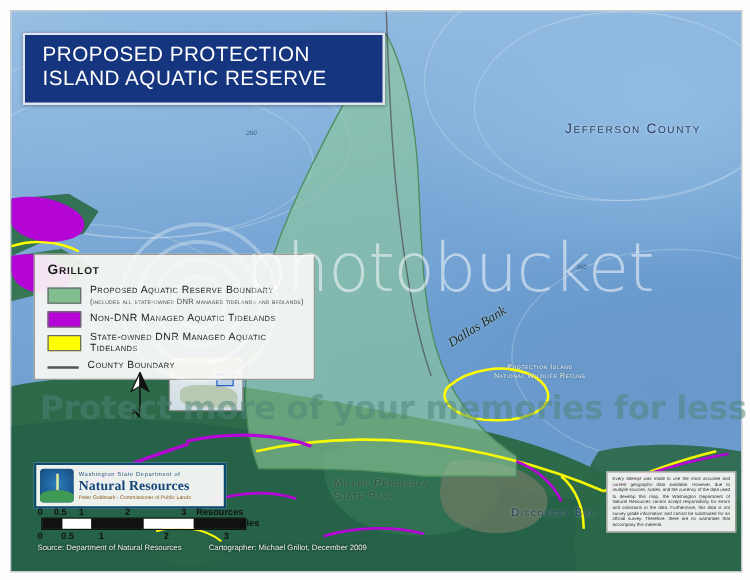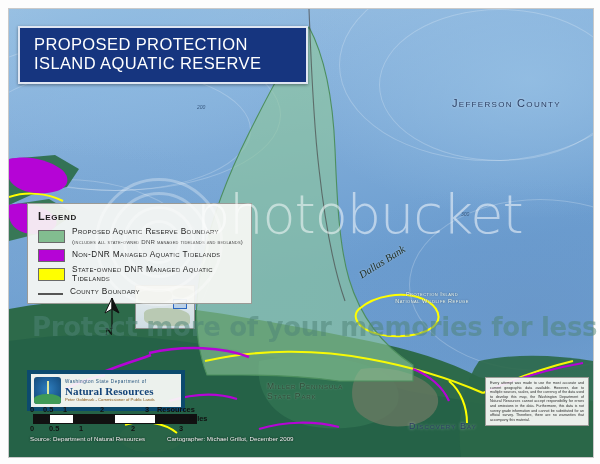--- a/index.html
+++ b/index.html
@@ -79,21 +79,21 @@
   #inset-map{
     position:absolute;left:135px;top:285px;width:58px;height:42px;z-index:34;
     background:linear-gradient(180deg,#e8eef0 0%,#dde6ea 45%,#cfdde4 100%);
     border:1px solid #8d8d8d;overflow:hidden;
   }
   #inset-map .iland{position:absolute;background:#b9c9b3;}
   #inset-map .ibox{position:absolute;right:7px;top:13px;width:12px;height:8px;border:1px solid #2a66c0;background:rgba(120,170,230,.35);}
 
   
   #logo-box{position:absolute;left:27px;top:370px;width:150px;height:33px;
-    background:rgba(252,252,250,.93);border:4px solid #0c4a6e;z-index:35;display:flex;align-items:center;}
+    background:rgba(252,252,250,.93);border:2px solid #0c4a6e;z-index:35;display:flex;align-items:center;}
   #logo-mark{width:27px;height:27px;margin:0 4px 0 3px;flex:0 0 27px;border-radius:3px;
     background:radial-gradient(circle at 50% 45%, #2f7fbf 0%, #1d5e96 55%, #14466f 100%);
     position:relative;overflow:hidden;}
   #logo-mark .tree{position:absolute;left:50%;top:4px;width:2px;height:16px;background:#dfe9a0;transform:translateX(-50%);}
   #logo-mark .hill{position:absolute;left:0;bottom:0;width:27px;height:10px;background:#3f9a56;border-radius:50% 50% 0 0;}
   #logo-text-small{font-size:4.6px;letter-spacing:.5px;color:#23527c;line-height:6px;}
   #logo-text-main{font-size:11px;font-weight:bold;color:#14457a;line-height:12px;letter-spacing:.1px;
     font-family:"Liberation Serif",serif;}
   #logo-text-sub{font-size:4.2px;color:#8a5a1a;line-height:6px;}
 
@@ -233,33 +233,33 @@
     <div class="maplabel lbl-refuge" style="left:368px;top:282px;width:110px;">
       <div>Protection Island</div>
       <div>National Wildlife Refuge</div>
     </div>
 
     <div class="maplabel lbl-dark" style="left:258px;top:372px;width:120px;">
       <div>Miller Peninsula</div>
       <div>State Park</div>
     </div>
 
-    <div class="maplabel lbl-bay" style="left:400px;top:412px;">Discovery Bay</div>
+    <div class="maplabel lbl-bay" style="left:400px;top:396px;">Discovery Bay</div>
 
     <div class="maplabel lbl-depthnum" style="left:188px;top:95px;">200</div>
     <div class="maplabel lbl-depthnum" style="left:452px;top:202px;">300</div>
   </div>
 
   <div id="title-box">
     <div>PROPOSED PROTECTION</div>
     <div>ISLAND AQUATIC RESERVE</div>
   </div>
 
   <div id="legend-box">
-    <div id="legend-title">Legend</div>
+    <div id="legend-title">Grillot</div>
 
     <div class="leg-row">
       <div class="swatch sw-green"></div>
       <div class="leg-label">
         <span>Proposed Aquatic Reserve Boundary</span>
         <span class="leg-sub">(includes all state-owned DNR managed tidelands and bedlands)</span>
       </div>
     </div>
 
     <div class="leg-row">

